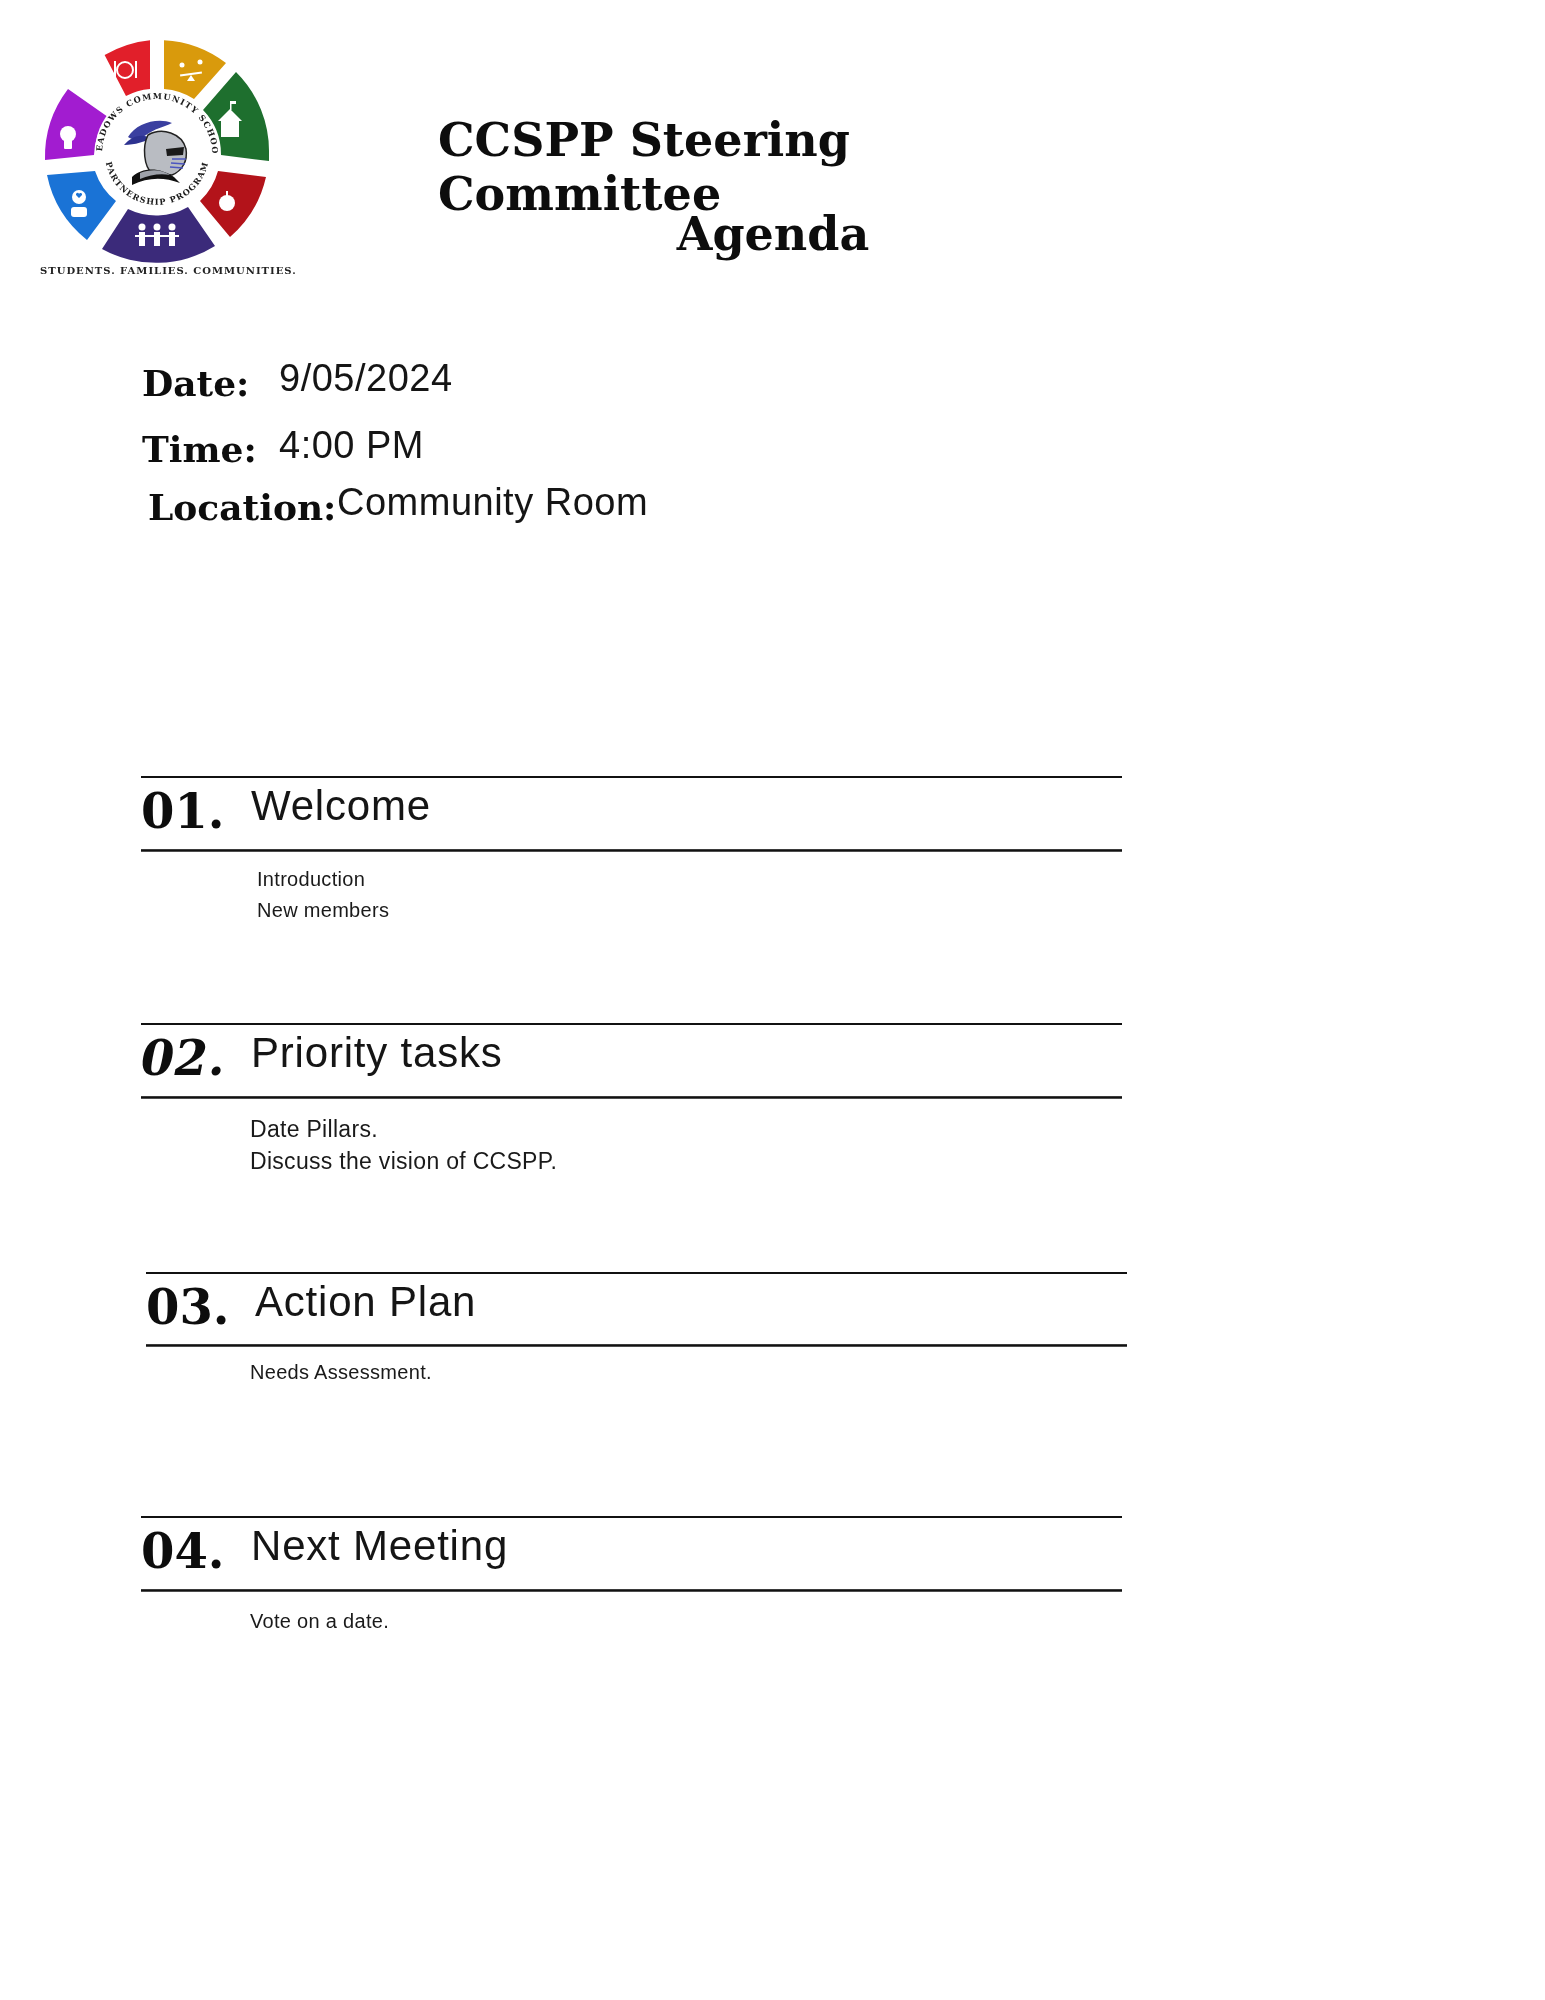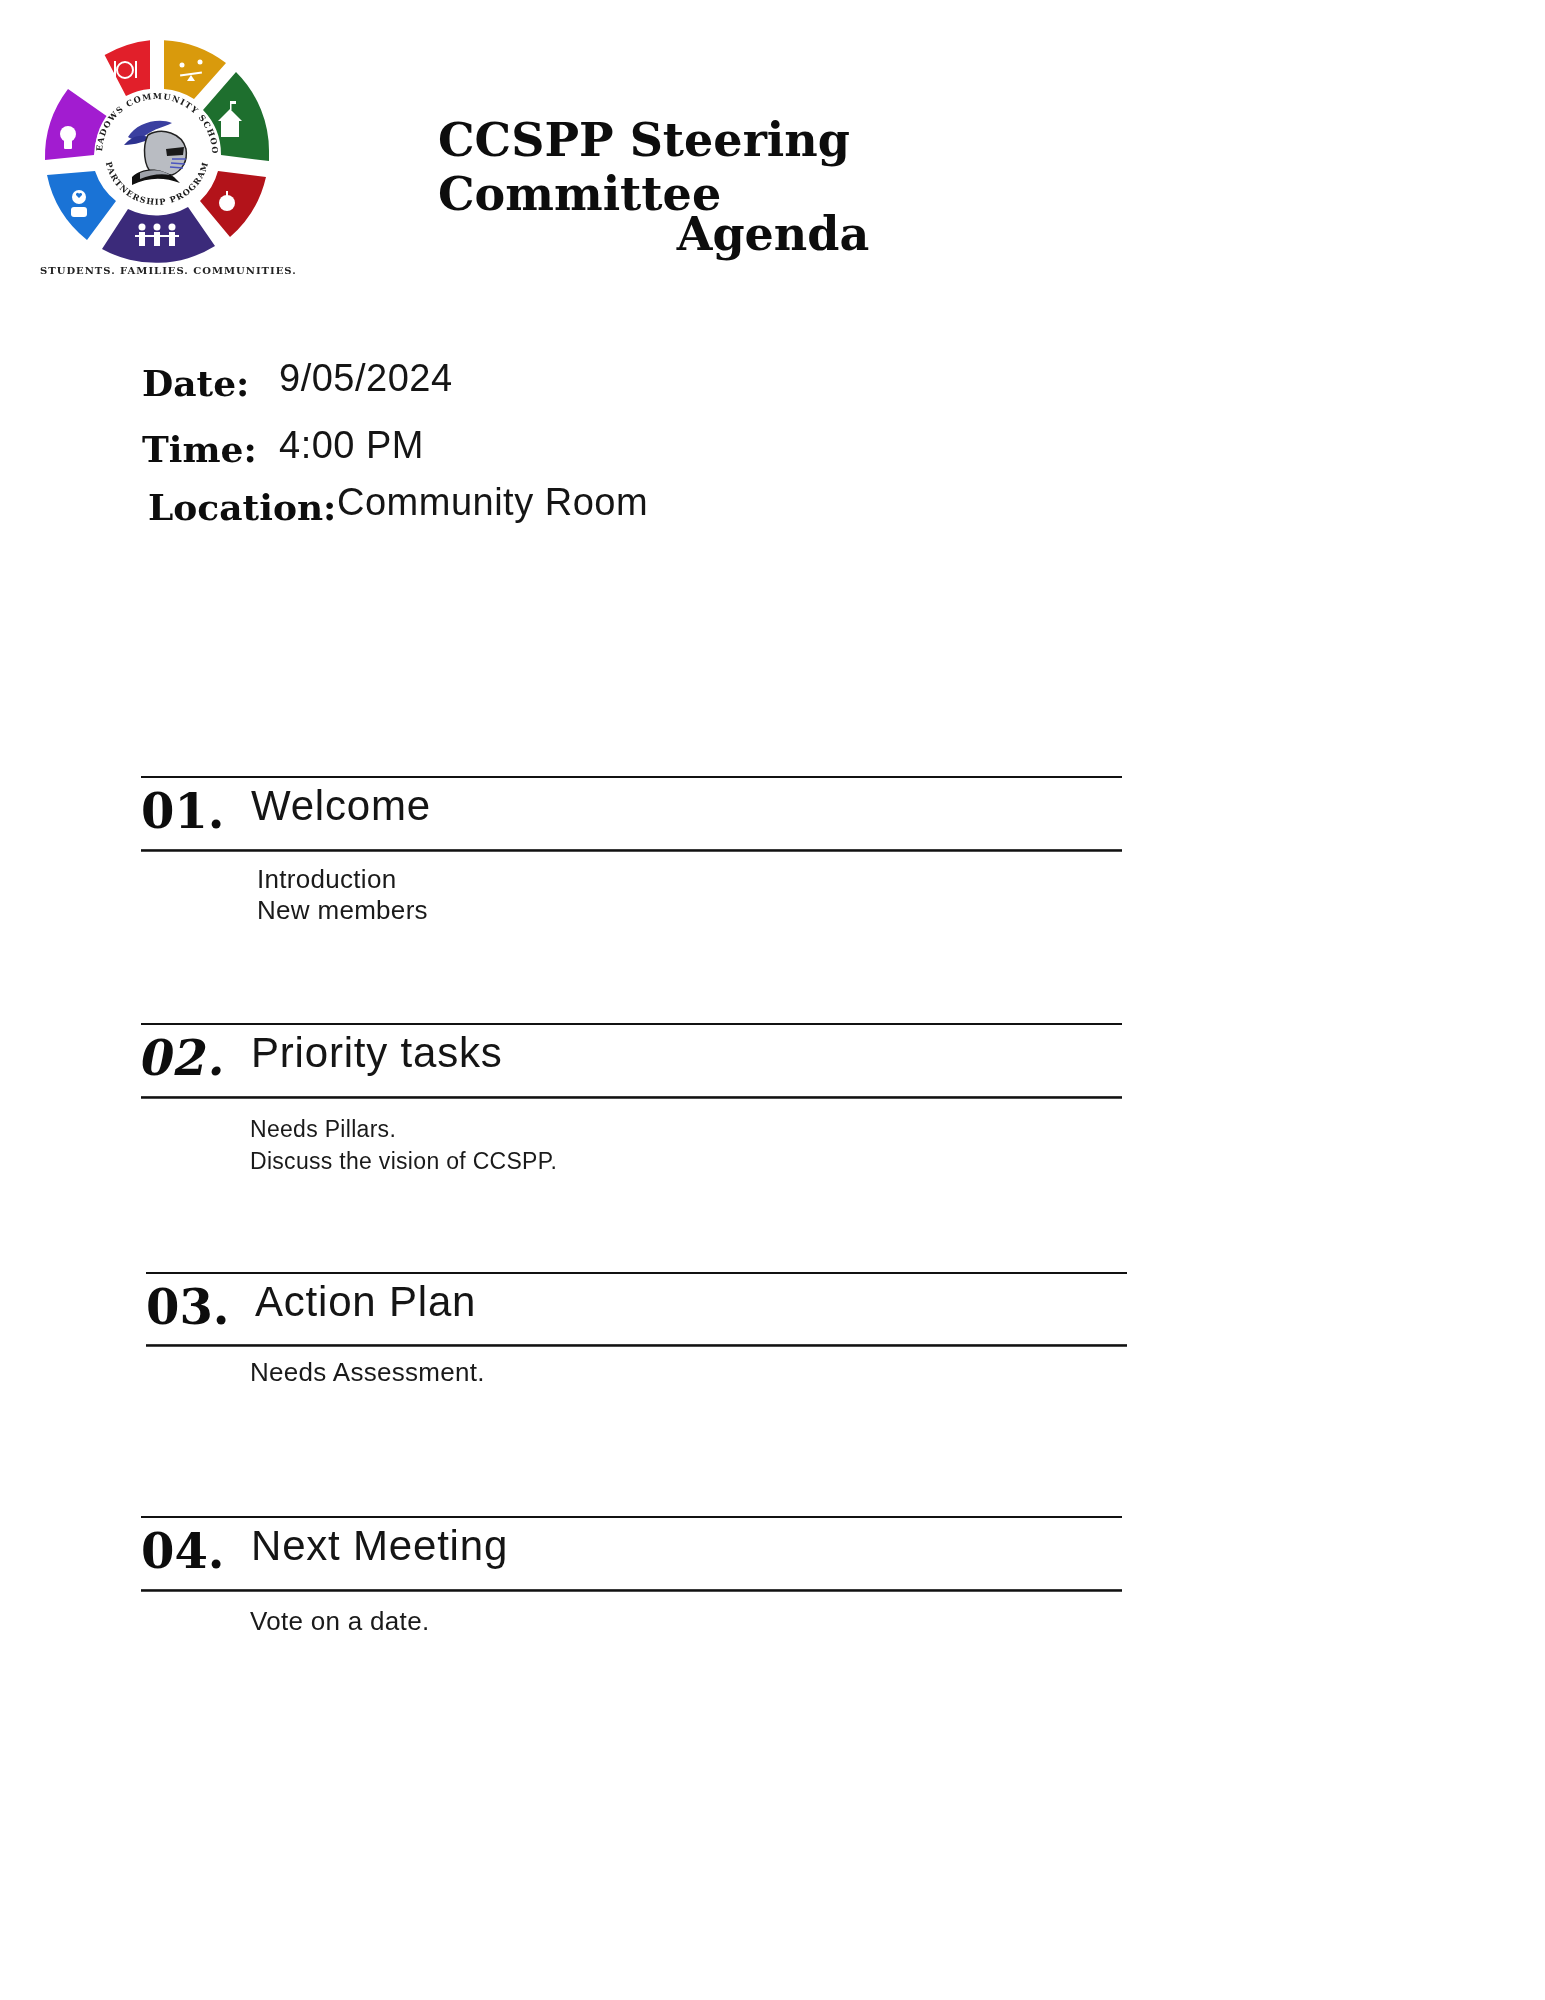--- a/index.html
+++ b/index.html
@@ -19,21 +19,21 @@
 
   
   .meta-label { font-size: 36px; }
   .meta-value { font-size: 38px; letter-spacing: 0.5px; }
 
   
   .rule { position: absolute; height: 2px; background: #111; }
   .rule.bottom { height: 3px; background: linear-gradient(#666 0, #111 33%, #111 66%, #888 100%); }
   .num { font-size: 48px; }
   .heading { font-size: 42px; letter-spacing: 0.8px; }
-  .sub { font-size: 26px; line-height: 31px; letter-spacing: 0.3px; color: #1a1a1a; }
+  .sub { font-size: 20px; line-height: 31px; letter-spacing: 0.3px; color: #1a1a1a; }
 </style>
 </head>
 <body>
 
 <div id="logo" class="abs">
   <svg viewBox="0 0 234 234">
     <defs>
       <path id="arcTop" d="M 62 117 A 55 55 0 0 1 172 117"></path>
       <path id="arcBot" d="M 66 126 A 52 52 0 0 0 168 126"></path>
     </defs>
@@ -133,21 +133,21 @@
     <div>New members</div>
   </div>
 </div>
 
 <div>
   <div class="rule" style="left:141px; top:1023px; width:981px;"></div>
   <div class="abs serif-b num" style="left:141px; top:1030px;font-style:italic;">02.</div>
   <div class="abs sans-l heading" style="left:251px; top:1029px;">Priority tasks</div>
   <div class="rule bottom" style="left:141px; top:1096px; width:981px;"></div>
   <div class="abs sans-l sub" style="left:250px; top:1113px; font-size:23px; line-height:32px;">
-    <div>Needs Pillars.</div>
+    <div>Date Pillars.</div>
     <div>Discuss the vision of CCSPP.</div>
   </div>
 </div>
 
 <div>
   <div class="rule" style="left:146px; top:1272px; width:981px;"></div>
   <div class="abs serif-b num" style="left:146px; top:1279px;">03.</div>
   <div class="abs sans-l heading" style="left:255px; top:1278px;">Action Plan</div>
   <div class="rule bottom" style="left:146px; top:1344px; width:981px;"></div>
   <div class="abs sans-l sub" style="left:250px; top:1357px;">

